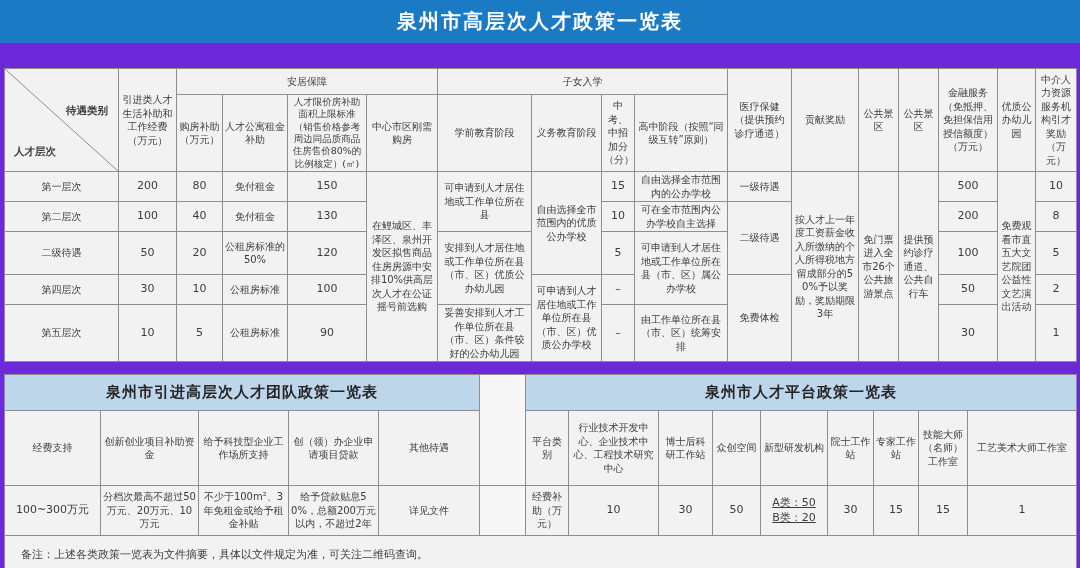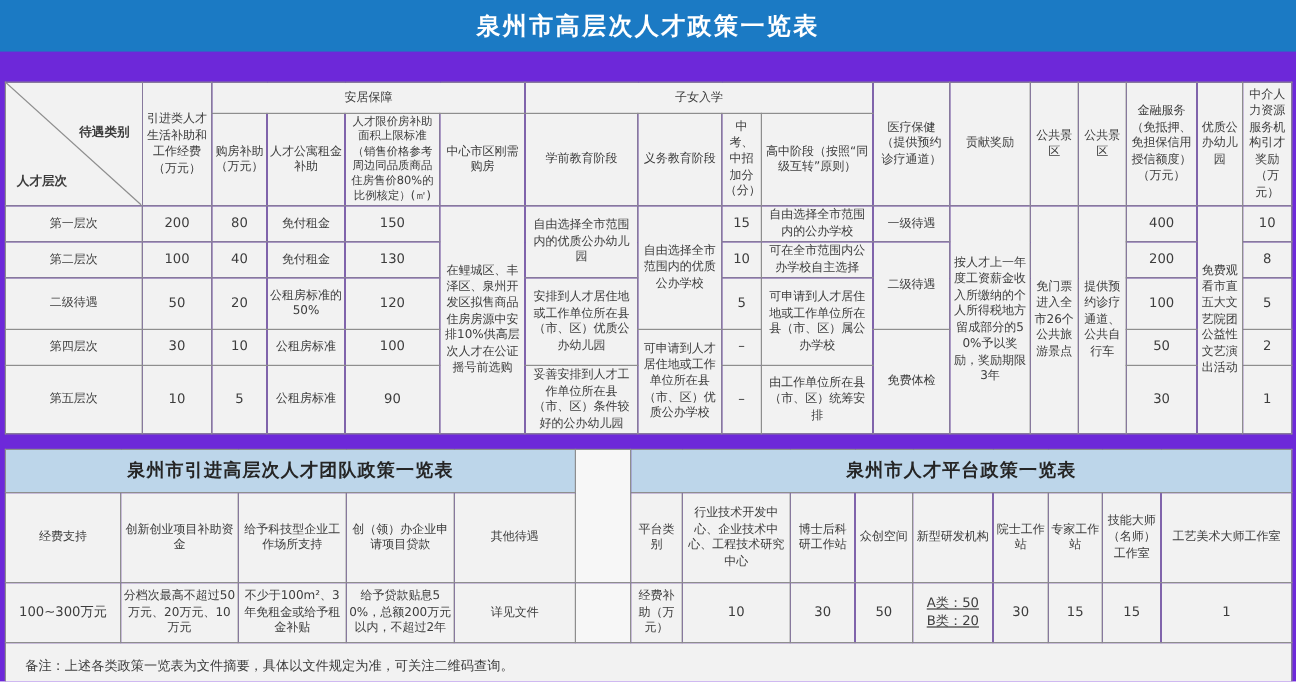--- a/index.html
+++ b/index.html
@@ -99,29 +99,29 @@
       <td class="hdr">高中阶段（按照“同级互转”原则）</td>
     </tr>
 
     <tr style="height:30px">
       <td class="tier">第一层次</td>
       <td class="num">200</td>
       <td class="num">80</td>
       <td>免付租金</td>
       <td class="num">150</td>
       <td rowspan="5">在鲤城区、丰泽区、泉州开发区拟售商品住房房源中安排10%供高层次人才在公证摇号前选购</td>
-      <td rowspan="2">自由选择全市范围内的优质公办幼儿园</td>
+      <td rowspan="2">可申请到人才居住地或工作单位所在县</td>
       <td rowspan="3">自由选择全市范围内的优质公办学校</td>
       <td class="num">15</td>
       <td>自由选择全市范围内的公办学校</td>
       <td>一级待遇</td>
       <td rowspan="5">按人才上一年度工资薪金收入所缴纳的个人所得税地方留成部分的50%予以奖励，奖励期限3年</td>
       <td rowspan="5">免门票进入全市26个公共旅游景点</td>
       <td rowspan="5">提供预约诊疗通道、公共自行车</td>
-      <td class="num">400</td>
+      <td class="num">500</td>
       <td rowspan="5">免费观看市直五大文艺院团公益性文艺演出活动</td>
       <td class="num">10</td>
     </tr>
     <tr style="height:30px">
       <td class="tier">第二层次</td>
       <td class="num">100</td>
       <td class="num">40</td>
       <td>免付租金</td>
       <td class="num">130</td>
       <td class="num">10</td>

